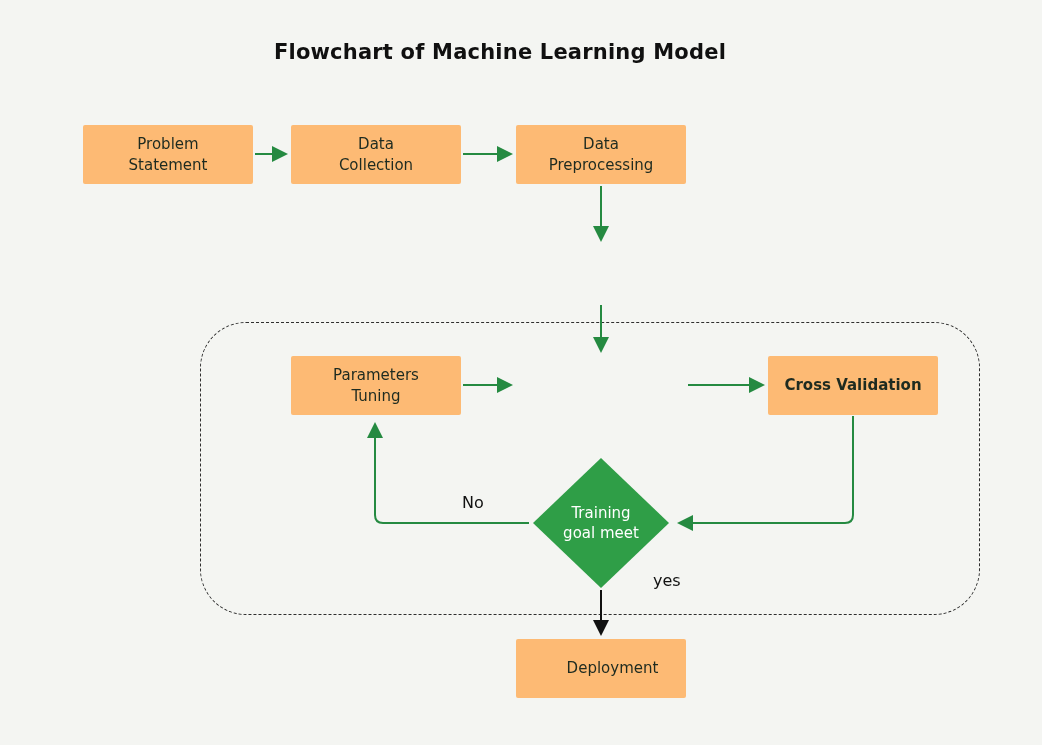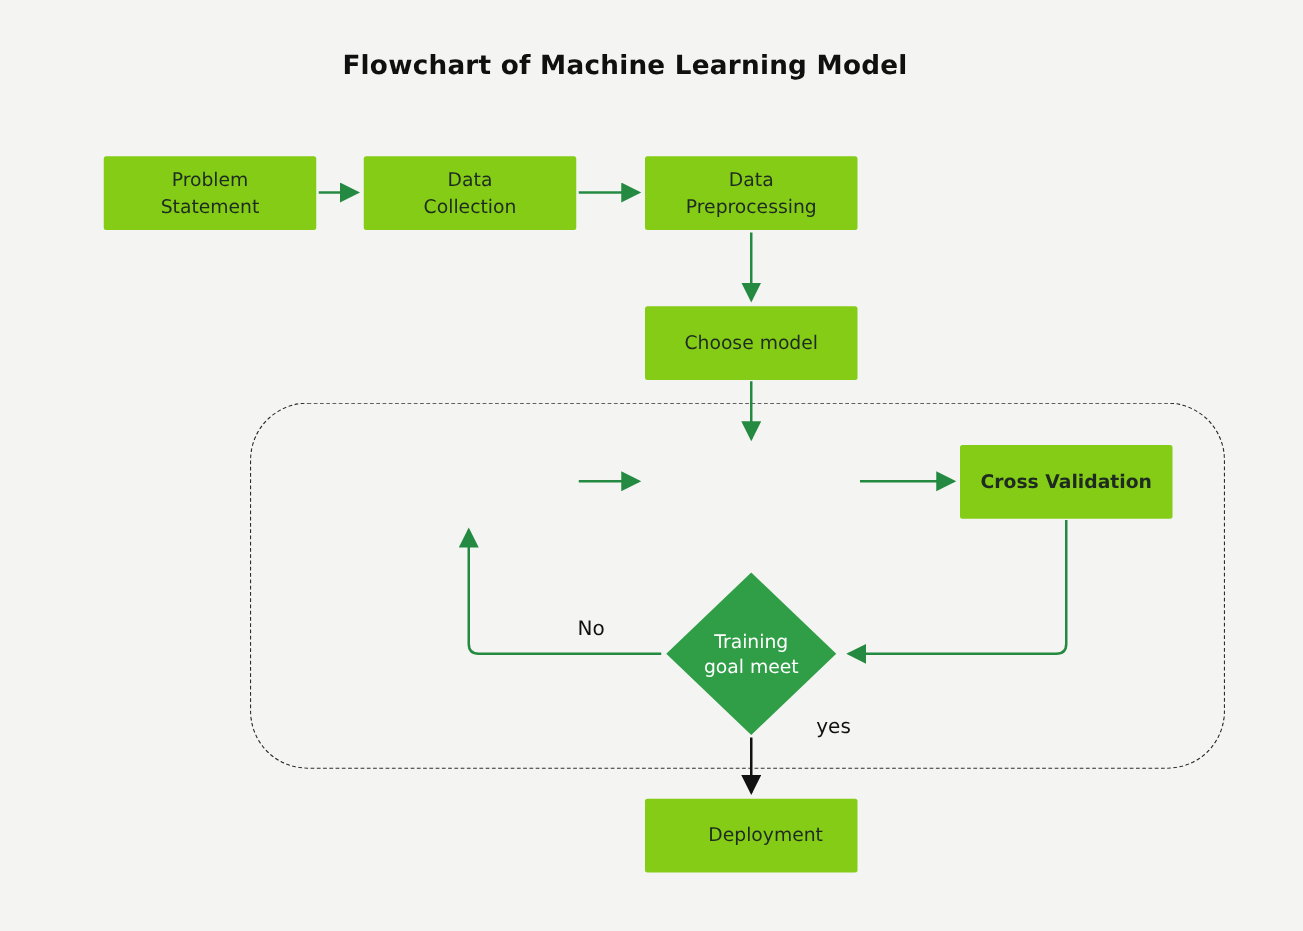--- a/index.html
+++ b/index.html
@@ -43,21 +43,21 @@
     top: 0;
     width: 1042px;
     height: 745px;
     pointer-events: none;
   }
 
   .box {
     position: absolute;
     width: 170px;
     height: 59px;
-    background: #84cc16;
+    background: #fdba74;
     color: #1e2b20;
     display: flex;
     align-items: center;
     justify-content: center;
     text-align: center;
     font-size: 15px;
     line-height: 1.35;
     white-space: pre-line;
     border-radius: 2px;
   }
@@ -123,22 +123,23 @@
 
   <div class="box" style="left:83px;  top:125px;">Problem
 Statement</div>
 
   <div class="box" style="left:291px; top:125px;">Data
 Collection</div>
 
   <div class="box" style="left:516px; top:125px;">Data
 Preprocessing</div>
 
-  <div class="box" style="left:516px; top:245px;">Choose model</div>
 
+  <div class="box" style="left:291px; top:356px;">Parameters
+Tuning</div>
 
 
   <div class="box" style="left:768px; top:356px;font-weight:bold;">Cross Validation</div>
 
   <div class="box" style="left:516px; top:639px;padding-left:23px;">Deployment</div>
 
   <div class="diamond-label">Training
 goal meet</div>
 
   <div class="edge-label no">No</div>

